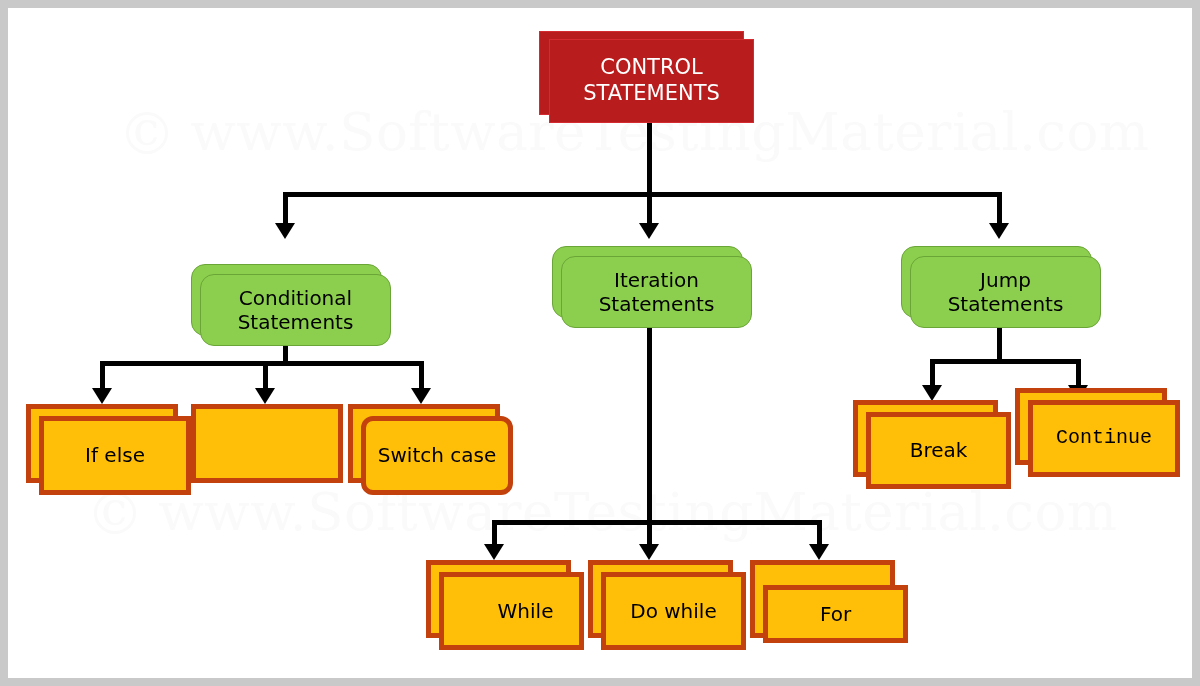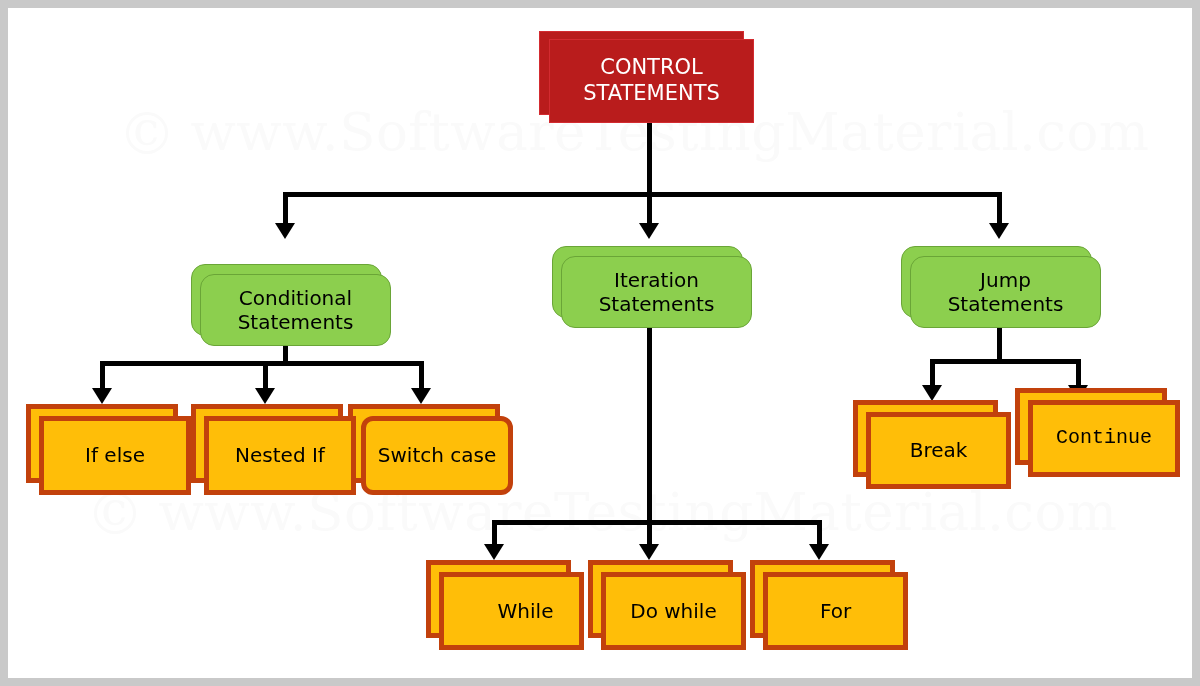--- a/index.html
+++ b/index.html
@@ -211,23 +211,20 @@
 
     <div class="node yellow" style="left:18px; top:396px; width:165px; height:91px;">
       <div class="back" style="width:152px; height:79px;"></div>
       <div class="front" style="width:152px; height:79px;">
         <span>If else</span>
       </div>
     </div>
 
     <div class="node yellow" style="left:183px; top:396px; width:165px; height:91px;">
       <div class="back" style="width:152px; height:79px;"></div>
-      <div class="front" style="width:152px; height:79px;">
-        <span>Nested If</span>
-      </div>
     </div>
 
     <div class="node yellow" style="left:340px; top:396px; width:165px; height:91px;">
       <div class="back" style="width:152px; height:79px;"></div>
       <div class="front" style="width:152px; height:79px;border-radius:12px;">
         <span>Switch case</span>
       </div>
     </div>
 
     <div class="node yellow" style="left:845px; top:392px; width:158px; height:89px;padding-left:29px;">
@@ -253,19 +250,19 @@
 
     <div class="node yellow" style="left:580px; top:552px; width:158px; height:90px;">
       <div class="back" style="width:145px; height:78px;"></div>
       <div class="front" style="width:145px; height:78px;">
         <span>Do while</span>
       </div>
     </div>
 
     <div class="node yellow" style="left:742px; top:552px; width:158px; height:90px;">
       <div class="back" style="width:145px; height:78px;"></div>
-      <div class="front" style="width:145px; height:78px;">
+      <div class="front" style="width:145px; height:58px;margin-top:13px;">
         <span>For</span>
       </div>
     </div>
 
   </div>
 </div>
 
 </body></html>

